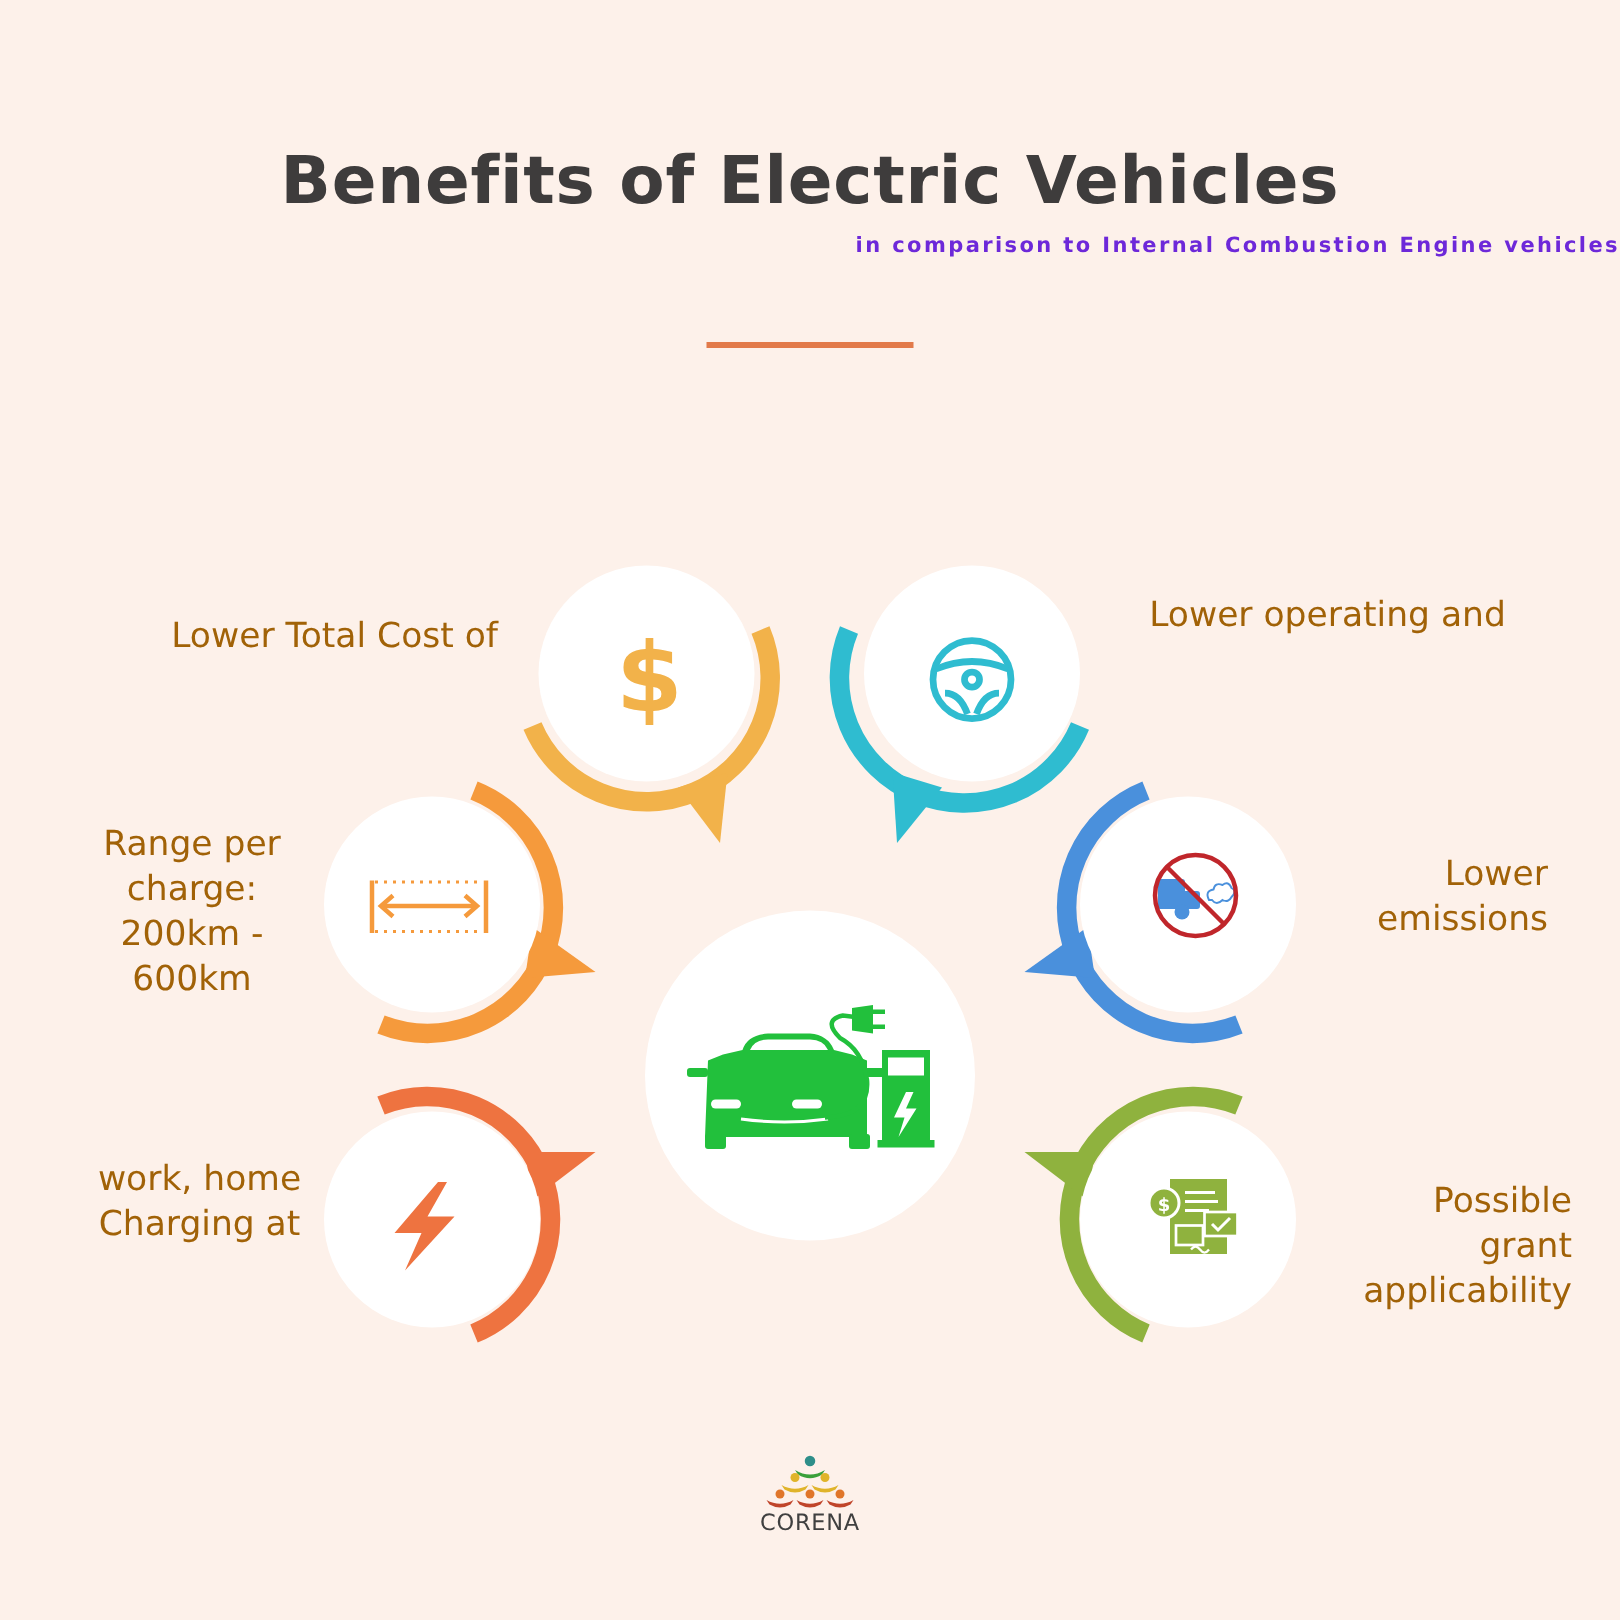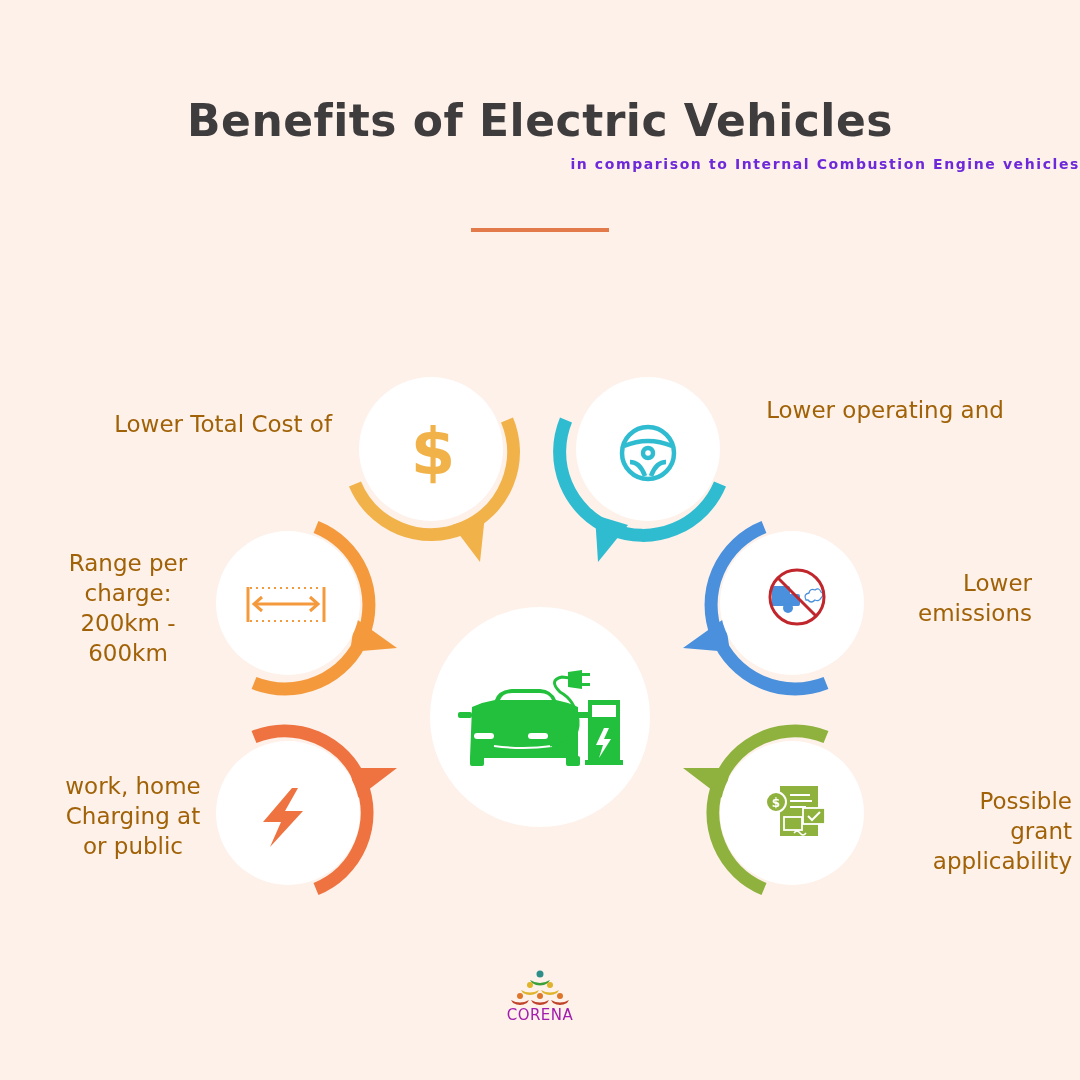--- a/index.html
+++ b/index.html
@@ -10,21 +10,21 @@
   .subtitle { position:absolute; top:156px; left:0; width:1080px; text-align:right;
               font-size:14px; font-weight:bold; color:#6d28d9; letter-spacing:1.6px; }
   .divider { position:absolute; top:228px; left:471px; width:138px; height:4px; background:#e27a4a; }
   svg.art { position:absolute; left:0; top:0; }
   .label { position:absolute; font-size:23px; line-height:30px; color:#a16207; }
   .label.left { text-align:center; }
   .label.right { text-align:right; }
   .label.center { text-align:center; }
   .logo { position:absolute; left:500px; top:968px; width:80px; height:58px; }
   .logo-text { position:absolute; left:0; top:38px; width:80px; text-align:center;
-               font-size:15px; color:#a21caf; letter-spacing:0.5px; }
+               font-size:15px; color:#404040; letter-spacing:0.5px; }
 </style>
 </head>
 <body>
 
 <div class="title">Benefits of Electric Vehicles</div>
 <div class="subtitle">in comparison to Internal Combustion Engine vehicles</div>
 <div class="divider"></div>
 
 <svg class="art" width="1080" height="1080" viewBox="0 0 1080 1080">
 
@@ -150,24 +150,23 @@
 </div>
 
 <div class="label right" style="left:870px; top:568px; width:162px;">
   <div>Lower</div>
   <div>emissions</div>
 </div>
 
 <div class="label left" style="left:48px; top:771px; width:170px;">
   <div>work, home</div>
   <div>Charging at</div>
-  <div>or public</div>
 </div>
 
-<div class="label right" style="left:902px; top:786px; width:170px;">
+<div class="label right" style="left:878px; top:786px; width:170px;">
   <div>Possible</div>
   <div>grant</div>
   <div>applicability</div>
 </div>
 
 <div class="logo">
   <svg width="80" height="40" viewBox="0 0 80 40">
     <circle cx="40" cy="6" r="3.5" fill="#2e8f8a"></circle>
     <path d="M 30 12 Q 40 18 50 12 L 48 15 Q 40 20 32 15 Z" fill="#3aa03a"></path>
     <circle cx="30" cy="17" r="3" fill="#e0b42a"></circle>

